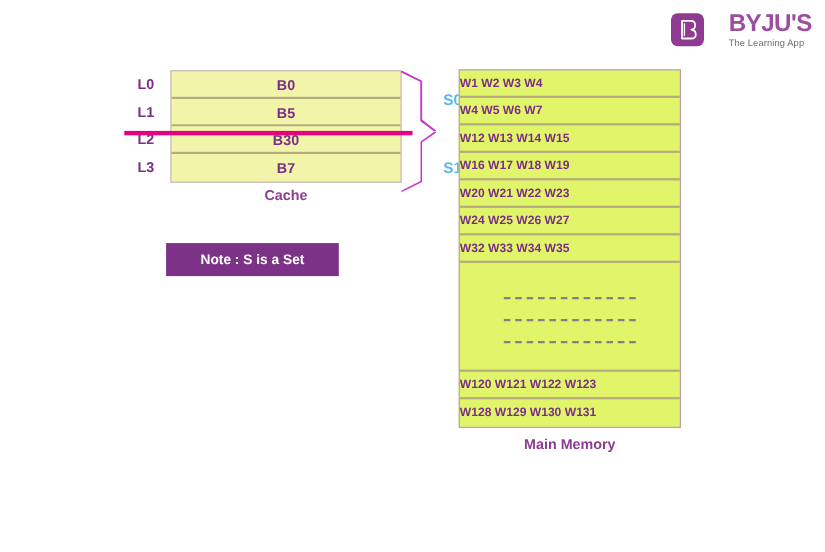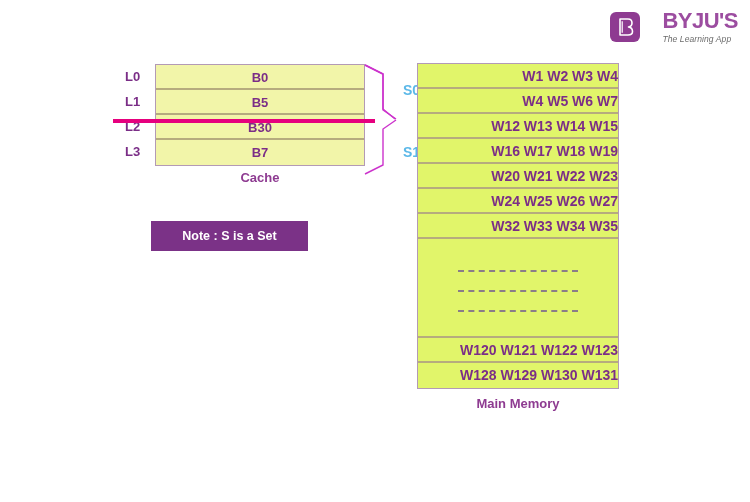--- a/index.html
+++ b/index.html
@@ -44,21 +44,20 @@
     font-size: 22px;
     font-weight: bold;
     color: #9C4DA0;
     letter-spacing: -0.5px;
   }
   #logo-tag {
     font-size: 8.5px;
     color: #6b6b6b;
     margin-top: 3px;
     letter-spacing: 0.1px;
-    font-style: italic;
   }
 
   
   #cache-area {
     position: absolute;
     left: 113px;
     top: 62px;
     width: 290px;
     height: 135px;
   }
@@ -157,22 +156,22 @@
   }
   #memory-box {
     width: 202px;
     border: 1px solid #b39ab5;
     box-sizing: border-box;
     background: #E1F56A;
   }
   .mem-row {
     height: 25px;
     line-height: 25px;
-    text-align: right;
-    font-size: 14px;
+    text-align: left;
+    font-size: 11px;
     font-weight: bold;
     color: #7B2E87;
     border-bottom: 2px solid #b6ab7e;
     box-sizing: border-box;
   }
   .mem-row:last-child { border-bottom: none; }
   .mem-gap {
     height: 99px;
     border-bottom: 2px solid #b6ab7e;
     box-sizing: border-box;

